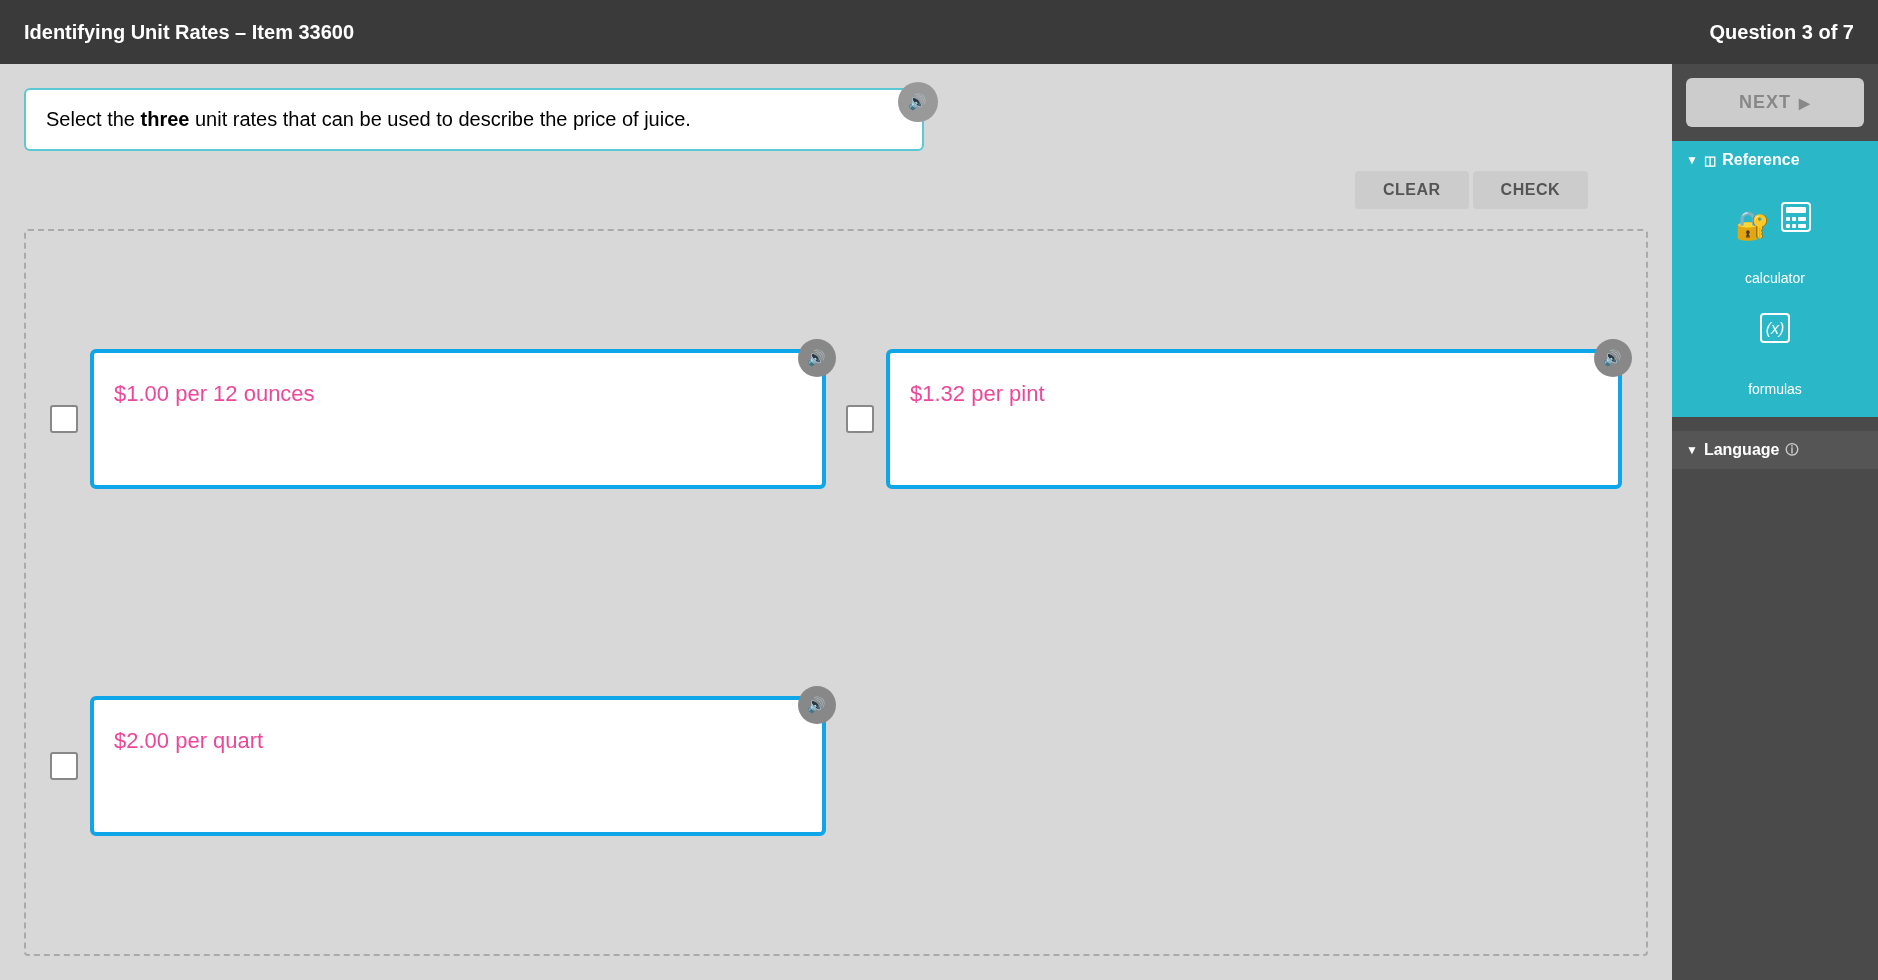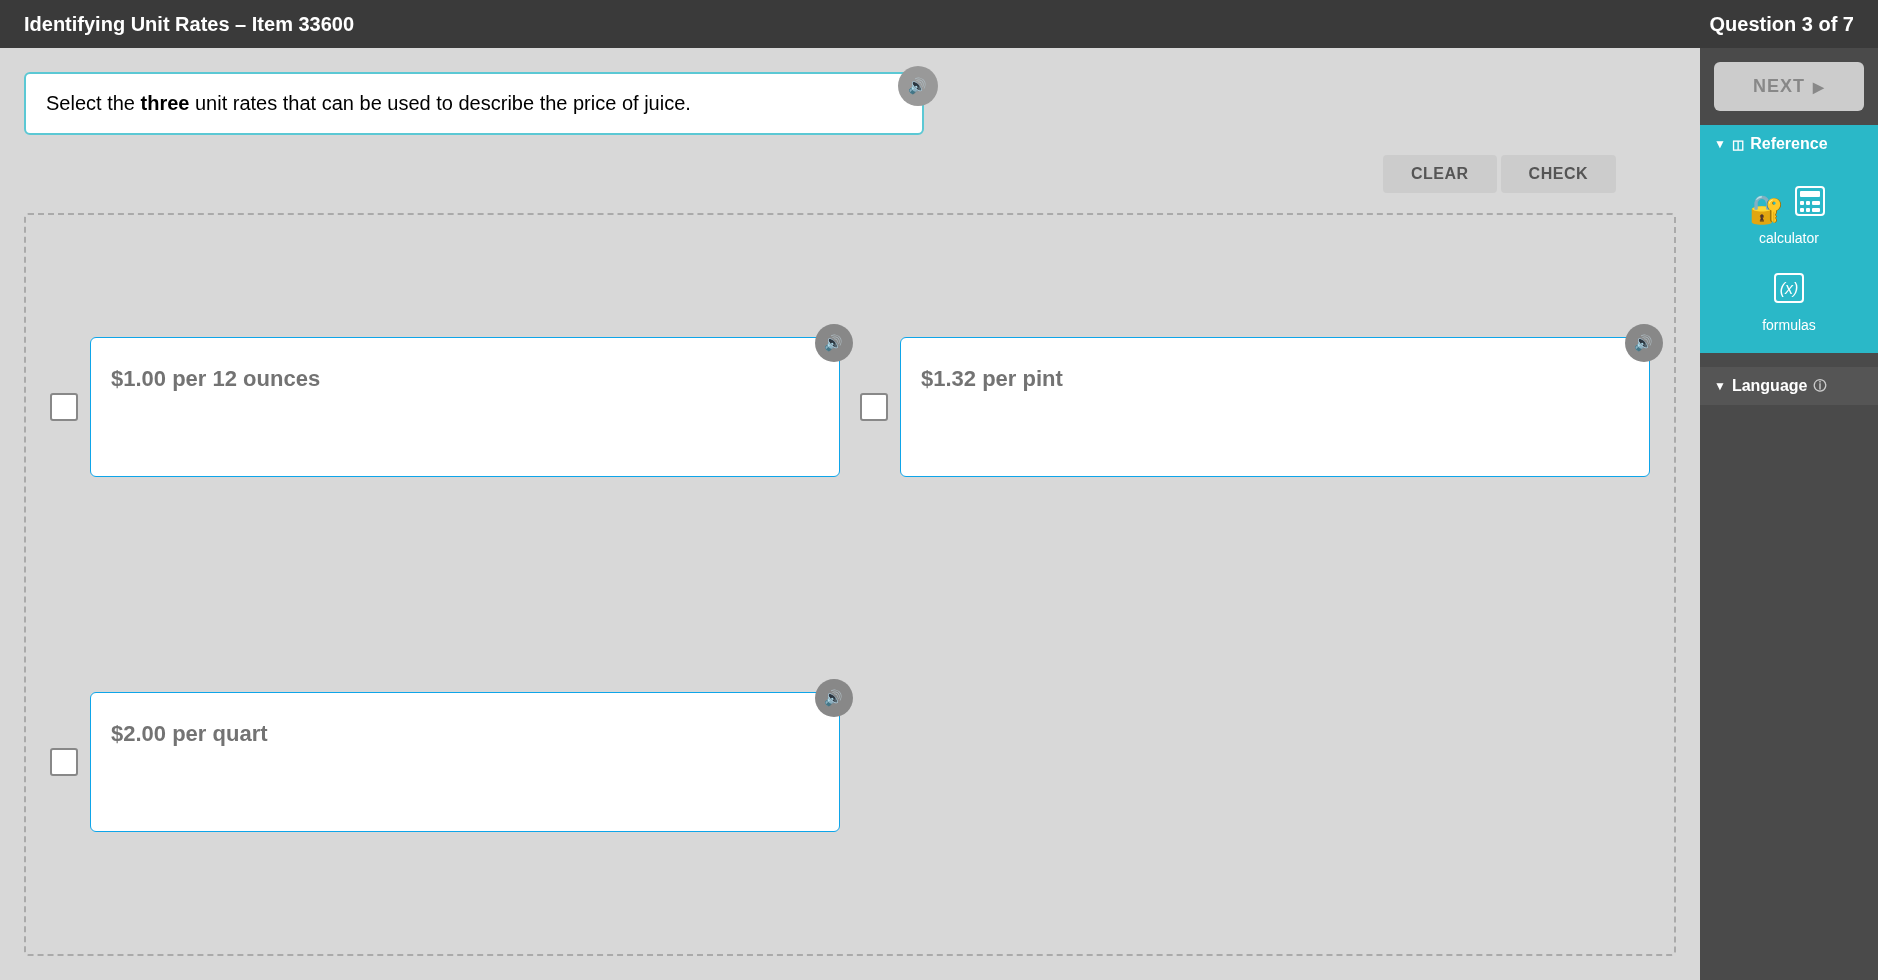--- a/index.html
+++ b/index.html
@@ -14,21 +14,21 @@
     }
 
     
     .header {
       background: #3a3a3a;
       color: white;
       display: flex;
       justify-content: space-between;
       align-items: center;
       padding: 0 24px;
-      height: 48px;
+      height: 64px;
       flex-shrink: 0;
       gap: 47px;
     }
     .header-title {
       font-size: 20px;
       font-weight: bold;
     }
     .header-question {
       font-size: 20px;
       font-weight: bold;
@@ -135,29 +135,28 @@
       border-radius: 3px;
       flex-shrink: 0;
       cursor: pointer;
       appearance: none;
       -webkit-appearance: none;
     }
     .option-card {
       flex: 1;
       background: white;
       border-radius: 6px;
-      border: 1px solid #0ea5e9;
+      border: 4px solid #0ea5e9;
       padding: 24px 20px;
       font-size: 22px;
-      color: #737373;
+      color: #ec4899;
       position: relative;
       min-height: 140px;
       display: flex;
       align-items: flex-start;
-      font-weight: bold;
     }
     .option-card .card-text {
       padding-top: 4px;
     }
     .audio-btn-card {
       position: absolute;
       top: -14px;
       right: -14px;
       width: 38px;
       height: 38px;
@@ -168,21 +167,21 @@
       display: flex;
       align-items: center;
       justify-content: center;
       color: white;
       font-size: 14px;
       z-index: 2;
     }
 
     
     .sidebar {
-      width: 178px;
+      width: 206px;
       background: #4a4a4a;
       display: flex;
       flex-direction: column;
       align-items: stretch;
       flex-shrink: 0;
     }
 
     
     .next-btn-container {
       padding: 14px 14px 0 14px;
@@ -246,20 +245,21 @@
     }
     .ref-icon {
       font-size: 28px;
       color: white;
       margin-bottom: 4px;
     }
     .ref-label {
       color: white;
       font-size: 14px;
       text-align: center;
+      margin-top: 24px;
     }
 
     
     .language-section {
       margin-top: 14px;
     }
     .language-header {
       background: #555;
       color: white;
       padding: 10px 14px;

